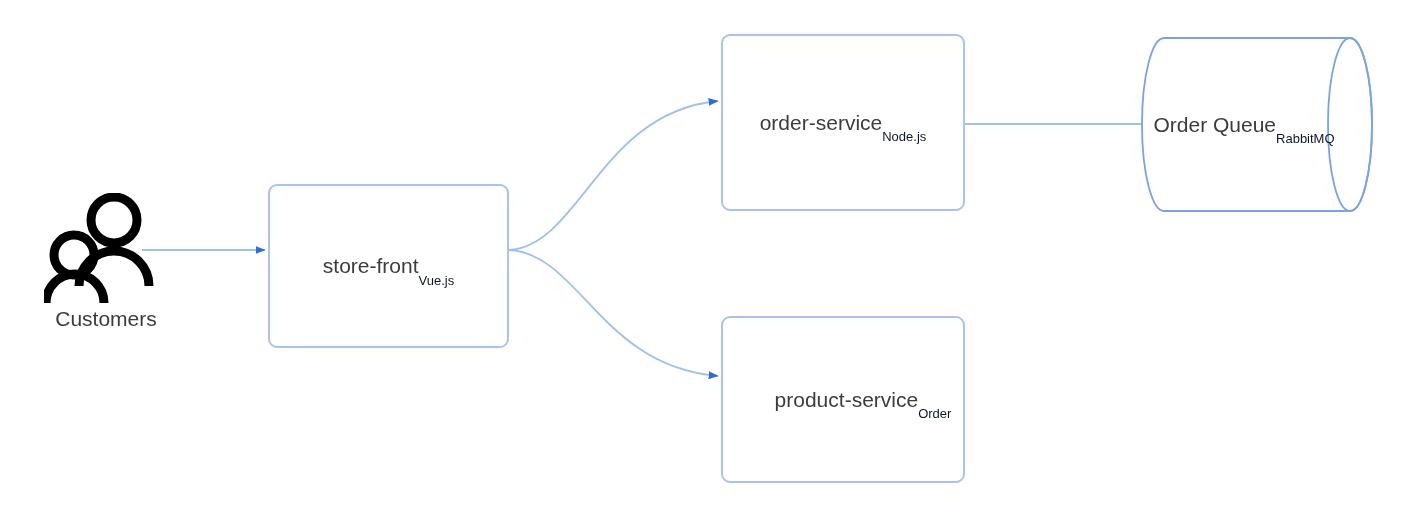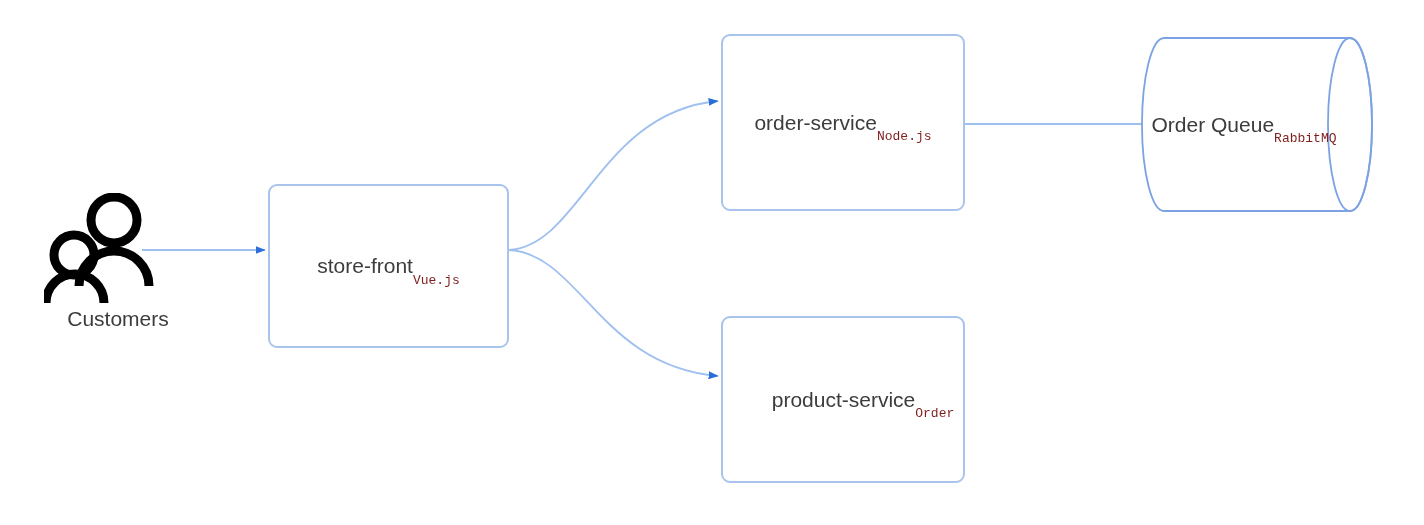--- a/index.html
+++ b/index.html
@@ -38,23 +38,23 @@
     justify-content: center;
   }
   .node-title {
     font-family: "Liberation Sans", sans-serif;
     font-size: 21px;
     color: #3c3c3c;
     line-height: 1.1;
     white-space: nowrap;
   }
   .node-subtitle {
-    font-family: Liberation Mono, monospace;
+    font-family: Liberation Sans, sans-serif;
     font-size: 13px;
-    color: #7f1d1d;
+    color: #0f172a;
     line-height: 1.1;
     white-space: nowrap;
     margin-top: 30px;
   }
 
   
   .cylinder {
     position: absolute;
   }
   .cylinder svg {
@@ -74,21 +74,21 @@
     align-items: center;
     justify-content: center;
   }
 
   
   .actor {
     position: absolute;
   }
   .actor-label {
     position: absolute;
-    left: 12px;
+    left: 0;
     width: 100%;
     text-align: center;
     font-family: "Liberation Sans", sans-serif;
     font-size: 21px;
     color: #3c3c3c;
     white-space: nowrap;
   }
 </style>
 </head>
 <body>

